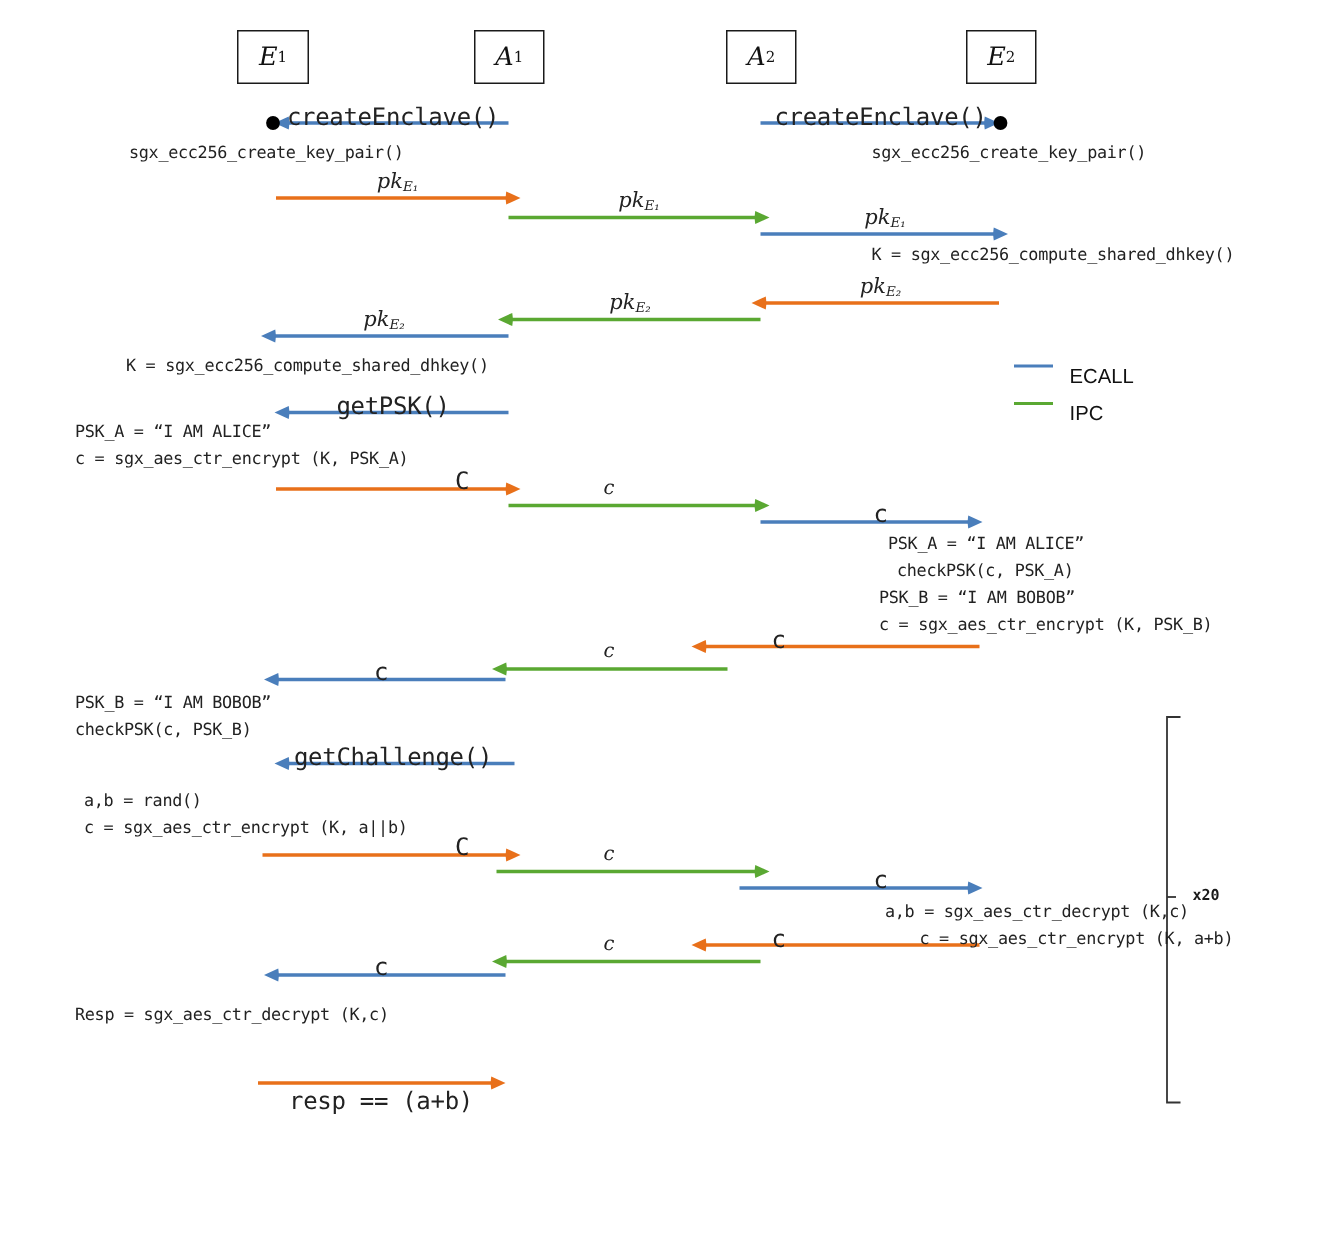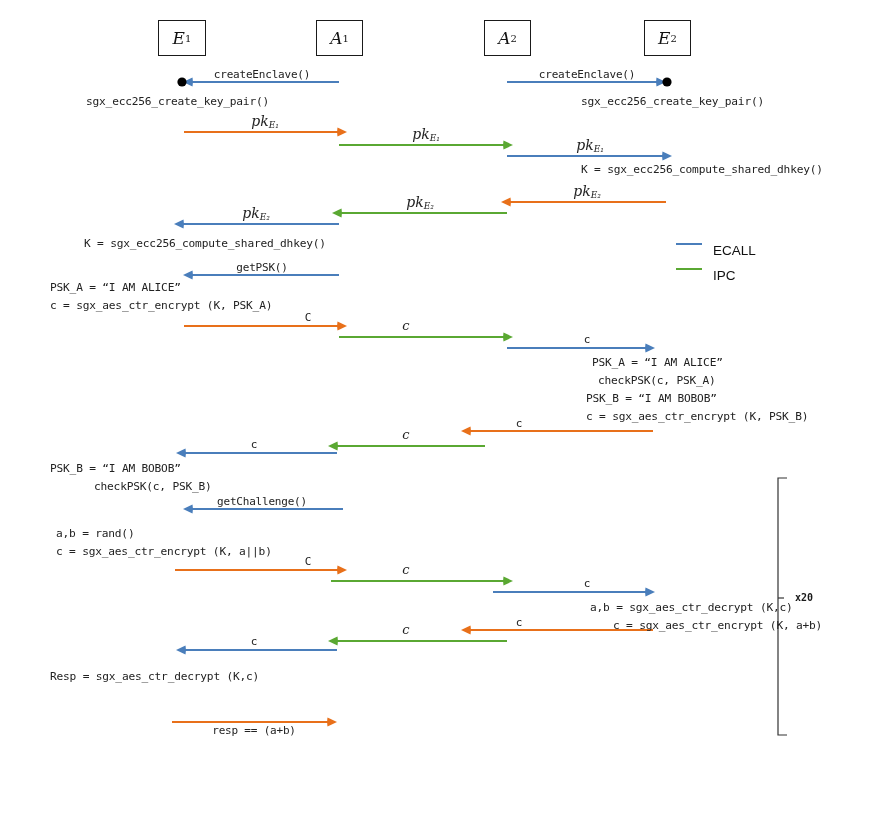--- a/index.html
+++ b/index.html
@@ -45,21 +45,21 @@
     position: absolute;
     font-family: "DejaVu Sans Mono", monospace;
     font-size: 11.2px;
     color: #222222;
     white-space: pre;
     letter-spacing: -0.2px;
   }
   .arrow-label {
     position: absolute;
     font-family: "DejaVu Sans Mono", monospace;
-    font-size: 11px;
+    font-size: 16px;
     color: #222222;
     white-space: pre;
     transform: translateX(-50%);
     letter-spacing: -0.2px;
   }
   .arrow-label.math {
     font-family: "DejaVu Serif", serif;
     font-style: italic;
     font-size: 14px;
     letter-spacing: 0;
@@ -204,21 +204,21 @@
       <div class="note" style="left: 581px; top: 95px;">sgx_ecc256_create_key_pair()</div>
       <div class="note" style="left: 581px; top: 163px;">K = sgx_ecc256_compute_shared_dhkey()</div>
       <div class="note" style="left: 84px; top: 237px;">K = sgx_ecc256_compute_shared_dhkey()</div>
       <div class="note" style="left: 50px; top: 281px;">PSK_A = “I AM ALICE”</div>
       <div class="note" style="left: 50px; top: 299px;">c = sgx_aes_ctr_encrypt (K, PSK_A)</div>
       <div class="note" style="left: 592px; top: 356px;">PSK_A = “I AM ALICE”</div>
       <div class="note" style="left: 598px; top: 374px;">checkPSK(c, PSK_A)</div>
       <div class="note" style="left: 586px; top: 392px;">PSK_B = “I AM BOBOB”</div>
       <div class="note" style="left: 586px; top: 410px;">c = sgx_aes_ctr_encrypt (K, PSK_B)</div>
       <div class="note" style="left: 50px; top: 462px;">PSK_B = “I AM BOBOB”</div>
-      <div class="note" style="left: 50px; top: 480px; margin-left: 44px;">checkPSK(c, PSK_B)</div>
+      <div class="note" style="left: 50px; top: 480px;">checkPSK(c, PSK_B)</div>
       <div class="note" style="left: 56px; top: 527px;">a,b = rand()</div>
       <div class="note" style="left: 56px; top: 545px;">c = sgx_aes_ctr_encrypt (K, a||b)</div>
       <div class="note" style="left: 590px; top: 601px;">a,b = sgx_aes_ctr_decrypt (K,c)</div>
       <div class="note" style="left: 613px; top: 619px;">c = sgx_aes_ctr_encrypt (K, a+b)</div>
       <div class="note" style="left: 50px; top: 670px;">Resp = sgx_aes_ctr_decrypt (K,c)</div>
     </div>
 
   <div class="legend" id="legend" style="left: 676px; top: 243px;">
       <div class="legend-row">
         <span class="legend-swatch" style="border-top-color: rgb(74, 126, 187);"></span>

